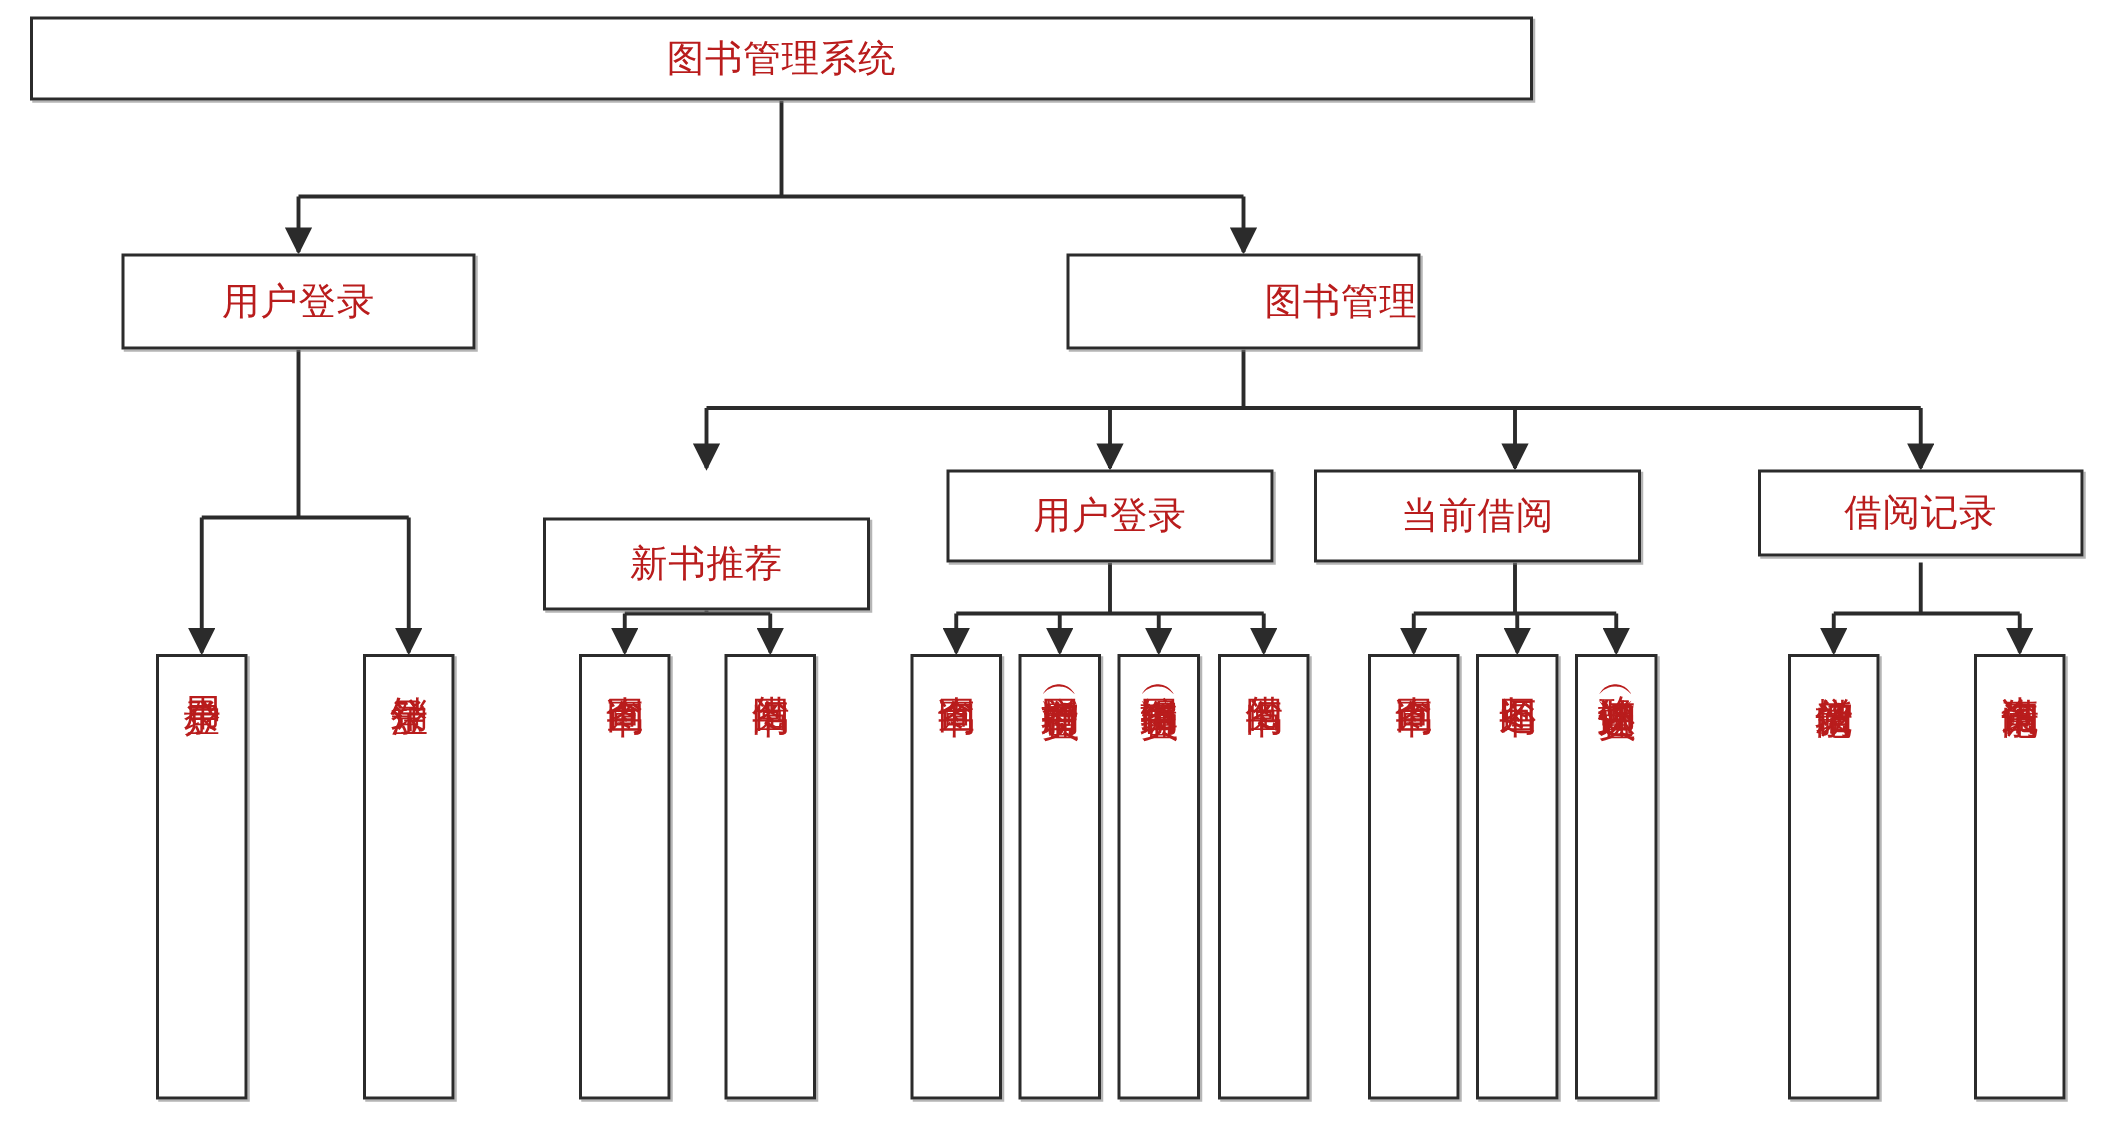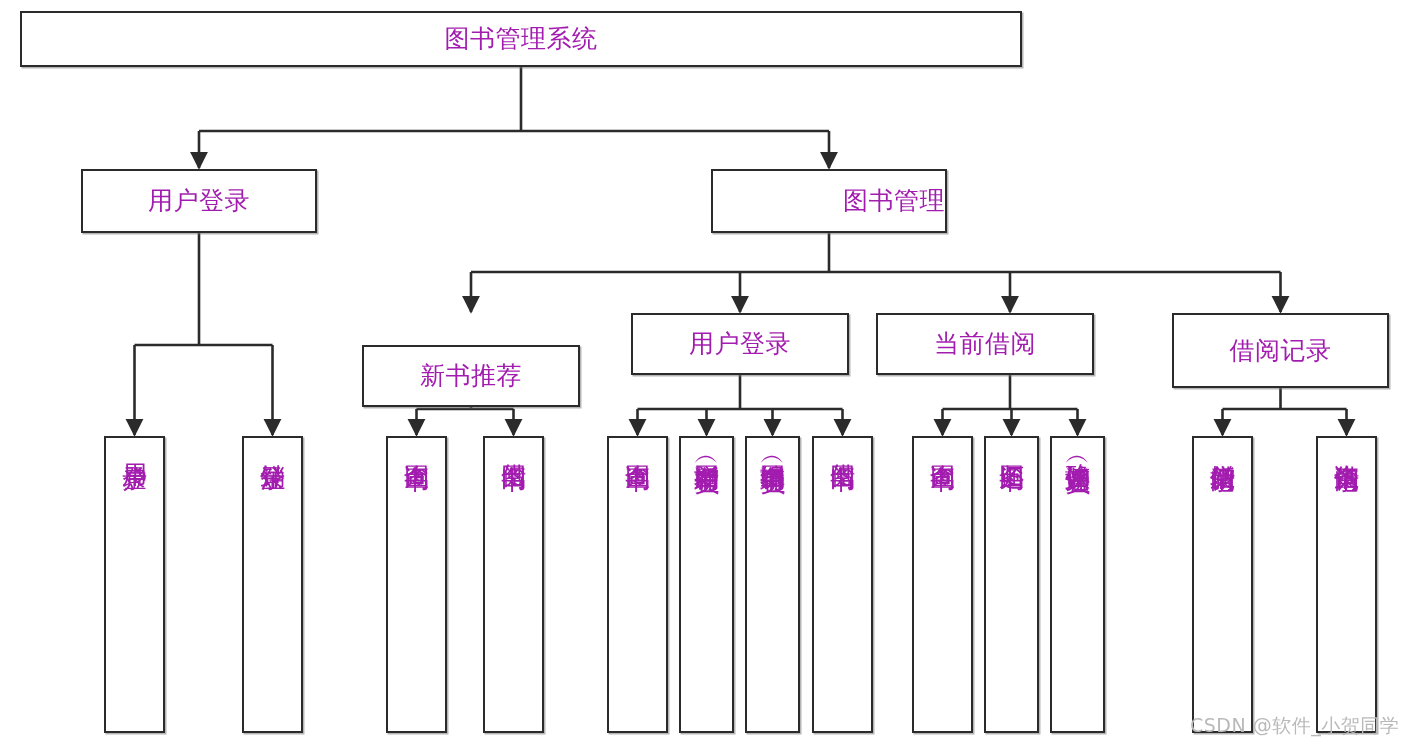--- a/index.html
+++ b/index.html
@@ -30,21 +30,21 @@
     position: absolute;
     box-sizing: border-box;
     border: 2px solid #2b2b2b;
     background: #ffffff;
     display: flex;
     align-items: center;
     justify-content: center;
     box-shadow: 1.5px 1.5px 0 rgba(120,120,120,0.55);
   }
   .node .label {
-    color: #a21caf;
+    color: #b91c1c;
     line-height: 1.18;
     text-align: center;
     white-space: nowrap;
   }
   
   .node.horiz .label {
     font-size: 25px;
     letter-spacing: 0.5px;
   }
   .node.root .label { font-size: 25px; }
@@ -131,21 +131,21 @@
       </div>
       <div class="node level3 horiz" style="left: 362px; top: 313px; width: 218px; height: 62px; margin-top: 32px;">
         <span class="label">新书推荐</span>
       </div>
       <div class="node level3 horiz" style="left: 631px; top: 313px; width: 218px; height: 62px;">
         <span class="label">用户登录</span>
       </div>
       <div class="node level3 horiz" style="left: 876px; top: 313px; width: 218px; height: 62px;">
         <span class="label">当前借阅</span>
       </div>
-      <div class="node level3 horiz" style="left: 1172px; top: 313px; width: 217px; height: 75px;">
+      <div class="node level3 horiz" style="left: 1172px; top: 313px; width: 217px; height: 58px;">
         <span class="label">借阅记录</span>
       </div>
       <div class="node leaf vert" style="left: 104px; top: 436px; width: 61px; height: 297px;">
         <span class="label">用户登录</span>
       </div>
       <div class="node leaf vert" style="left: 242px; top: 436px; width: 61px; height: 297px;">
         <span class="label">注销登录</span>
       </div>
       <div class="node leaf vert" style="left: 386px; top: 436px; width: 61px; height: 297px;">
         <span class="label">查询图书</span>
@@ -175,14 +175,13 @@
         <span class="label">确认归还（管理员）</span>
       </div>
       <div class="node leaf vert" style="left: 1192px; top: 436px; width: 61px; height: 297px;">
         <span class="label">新增借阅记录</span>
       </div>
       <div class="node leaf vert" style="left: 1316px; top: 436px; width: 61px; height: 297px;">
         <span class="label">查询借阅记录</span>
       </div>
     </div>
 
-  <div id="watermark">CSDN @软件_小贺同学</div>
 </div>
 
 </body></html>

